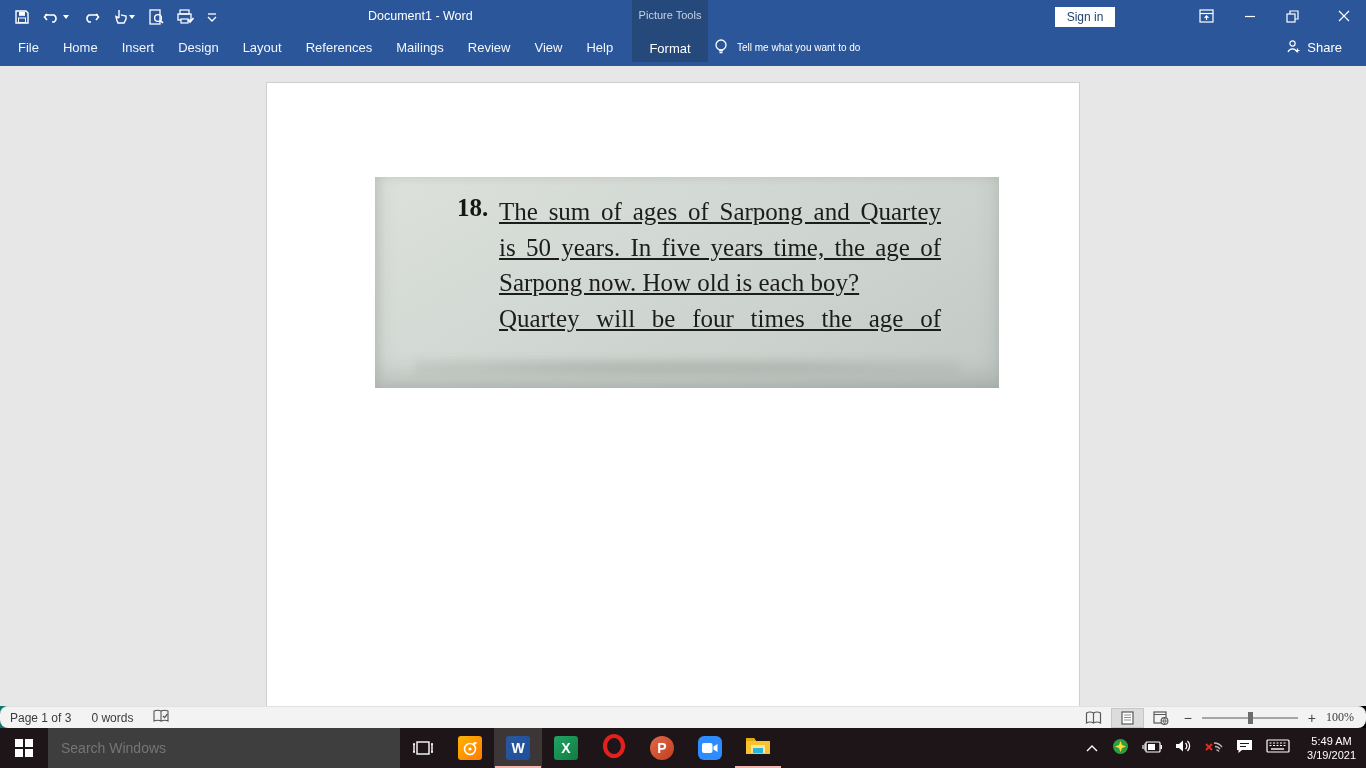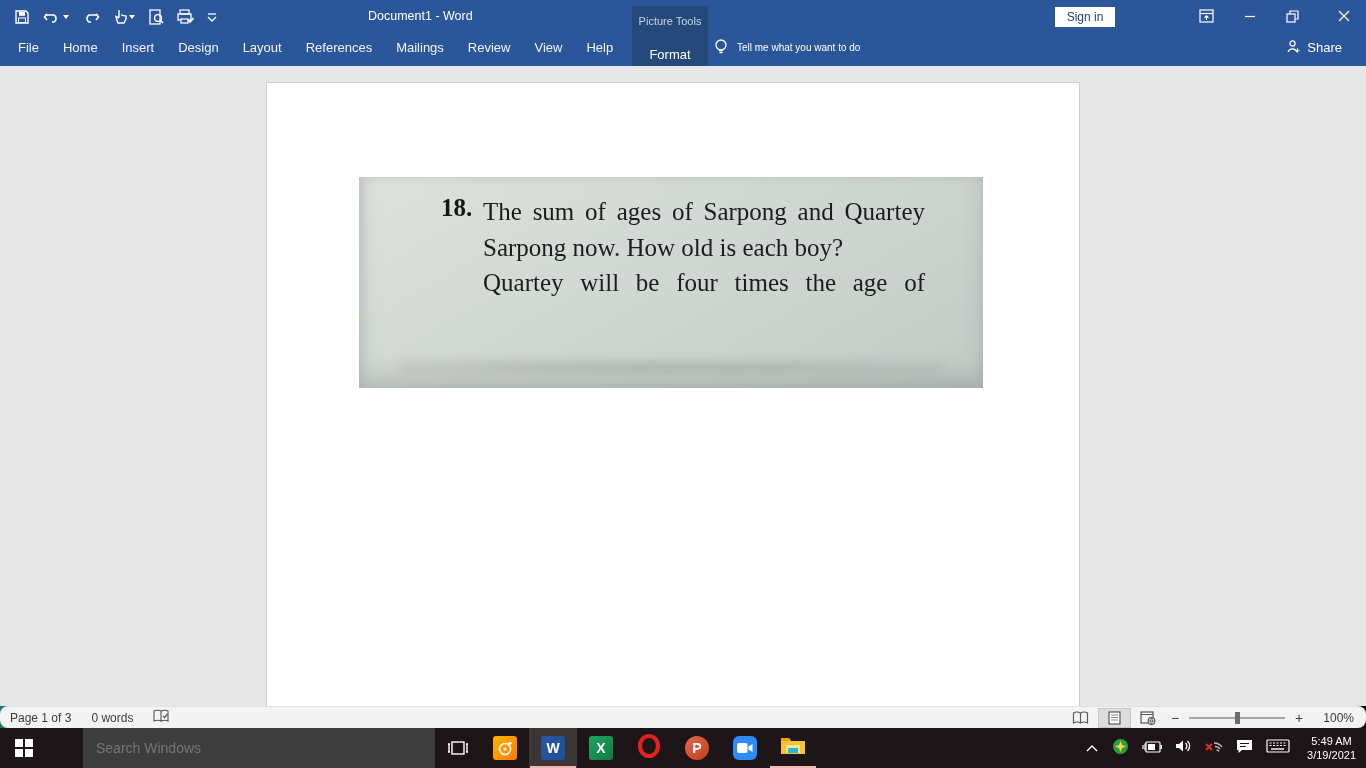--- a/index.html
+++ b/index.html
@@ -8,71 +8,71 @@
   .stage { position:relative; width:1218px; height:768px; background:#0f766e; }
 
   
   .header { position:absolute; top:0; left:0; width:1366px; height:66px; background:#2b579a; }
   .qat { position:absolute; top:0; left:14px; height:33px; display:flex; align-items:center; gap:13px; }
   .qat .qicon { display:flex; align-items:center; gap:2px; color:#fff; }
   .qat svg { display:block; }
   .dd-caret { width:0; height:0; border-left:3px solid transparent; border-right:3px solid transparent; border-top:4px solid #fff; }
   .win-title { position:absolute; top:0; left:368px; height:33px; line-height:33px;
                color:#ffffff; font-size:12.5px; white-space:nowrap; }
-  .ctx-block { position:absolute; top:6px; left:632px; width:76px; height:62px; background:#25497b; }
+  .ctx-block { position:absolute; top:0; left:632px; width:76px; height:62px; background:#25497b; }
   .ctx-label { position:absolute; top:9px; width:100%; text-align:center; color:#c6d3e6; font-size:11px; }
   .ctx-tab { position:absolute; bottom:6px; width:100%; text-align:center; color:#ffffff; font-size:13px; }
   .signin { position:absolute; top:7px; left:1055px; width:60px; height:20px; background:#ffffff;
             color:#1f4471; font-size:12px; display:flex; align-items:center; justify-content:center; }
   .winctl { position:absolute; top:6px; height:20px; display:flex; align-items:center; justify-content:center; color:#fff; }
   .tabs-row { position:absolute; top:33px; left:6px; height:29px; display:flex; align-items:center; }
   .tab { padding:0 12px; line-height:29px; font-size:13px; color:#f2f5fa; white-space:nowrap; }
   .tellme { position:absolute; top:33px; left:714px; height:29px; display:flex; align-items:center; gap:9px;
             color:#ffffff; font-size:10px; white-space:nowrap; }
   .share { position:absolute; top:33px; right:24px; height:29px; display:flex; align-items:center; gap:6px;
            color:#ffffff; font-size:13px; }
 
   
   .docarea { position:absolute; top:66px; left:0; width:1366px; height:640px; background:#e7e7e7; }
   .page { position:absolute; left:266px; top:16px; width:814px; height:624px; background:#ffffff;
           border:1px solid #cfcfcf; border-bottom:none; }
-  .photo { position:absolute; left:92px; top:94px; width:624px; height:211px;
+  .photo { position:absolute; left:108px; top:94px; width:624px; height:211px;
            background:linear-gradient(150deg,#dde1dc 0%,#d3d9d4 35%,#cbd2cd 70%,#c2cac6 100%);
            box-shadow:inset 0 -14px 22px rgba(70,80,72,0.18), inset 3px 0 10px rgba(70,80,72,0.12);
            overflow:hidden; }
   .photo::after { content:""; position:absolute; left:40px; right:40px; bottom:8px; height:26px;
            background:radial-gradient(ellipse at 30% 50%, rgba(90,98,90,0.16), transparent 60%),
                       radial-gradient(ellipse at 70% 50%, rgba(90,98,90,0.13), transparent 60%);
            filter:blur(3px); }
   .problem-number { position:absolute; left:82px; top:17px; font-family:"Liberation Serif", serif;
            font-weight:bold; font-size:25px; color:#161616; }
   .problem-text { position:absolute; left:124px; top:17px; width:442px;
            font-family:"Liberation Serif", serif; font-size:25px; color:#1c1c1c; }
-  .pline { line-height:35.5px; text-align:justify; text-align-last:justify; white-space:normal; }
+  .pline { line-height:35.5px; text-align:justify; text-align-last:justify; white-space:normal;text-decoration:underline; }
   .pline.last { text-align-last:left; }
 
   
   .statusbar { position:absolute; top:706px; left:0; width:1366px; height:22px; background:#f3f3f3;
                border-top:1px solid #e1e1e1; display:flex; align-items:center; font-size:12px; color:#3b3b3b;border-radius:8px; }
   .sb-left { display:flex; align-items:center; gap:20px; padding-left:10px; }
   .sb-right { margin-left:auto; display:flex; align-items:center; gap:0; padding-right:12px; }
   .viewbtn { padding:2px 9px; display:flex; align-items:center; }
   .viewbtn.sel { background:#dcdcdc; border:1px solid #c6c6c6; }
   .zoom-minus,.zoom-plus { font-size:14px; color:#444; padding:0 6px; }
   .zoom-track { position:relative; width:96px; height:2px; background:#a6a6a6; margin:0 4px; }
   .zoom-handle { position:absolute; left:46px; top:-5px; width:5px; height:12px; background:#6c6c6c; }
-  .zoom-label { margin-left:14px; color:#3b3b3b; }
+  .zoom-label { margin-left:4px; color:#3b3b3b;font-family:Liberation Serif, serif; }
 
   
   .taskbar { position:absolute; top:728px; left:0; width:1366px; height:40px; background:#1d1517;
              display:flex; align-items:stretch; }
   .startbtn { width:48px; display:flex; align-items:center; justify-content:center; }
   .winlogo { display:grid; grid-template-columns:8px 8px; grid-template-rows:8px 8px; gap:2px; }
   .winlogo span { background:#ffffff; }
-  .searchbox { width:352px; background:#3e3e3e; display:flex; align-items:center;margin-left:35px; }
+  .searchbox { width:352px; background:#3e3e3e; display:flex; align-items:center; }
   .searchbox input { background:transparent; border:none; outline:none; color:#c9c9c9;
              font-size:14px; padding-left:13px; width:100%; font-family:"Liberation Sans", sans-serif; }
   .taskview { width:46px; display:flex; align-items:center; justify-content:center; }
   .appcell { width:48px; position:relative; display:flex; align-items:center; justify-content:center; }
   .appcell.active { background:rgba(255,255,255,0.14); }
   .underline { position:absolute; bottom:0; left:1px; right:1px; height:2px; background:#f0b7b0; }
   .lettericon { width:24px; height:24px; border-radius:3px; display:flex; align-items:center; justify-content:center;
              color:#fff; font-weight:bold; font-size:14px; }
   .tray { margin-left:auto; display:flex; align-items:center; gap:13px; padding-right:10px; }
   .clock { text-align:center; color:#ffffff; font-size:11px; line-height:14px; white-space:nowrap; padding-left:4px; }
@@ -202,20 +202,21 @@
       <span>Share</span>
     </div>
   </div>
 
   <div class="docarea">
     <div class="page">
       <div class="photo">
         <div class="problem-number">18.</div>
         <div class="problem-text">
           <div class="pline">The sum of ages of Sarpong and Quartey</div>
+          <div class="pline">is 50 years. In five years time, the age of</div>
           <div class="pline last">Sarpong now. How old is each boy?</div>
           <div class="pline">Quartey will be four times the age of</div>
         </div>
       </div>
     </div>
   </div>
 
   <div class="statusbar">
     <div class="sb-left">
       <span>Page 1 of 3</span>

